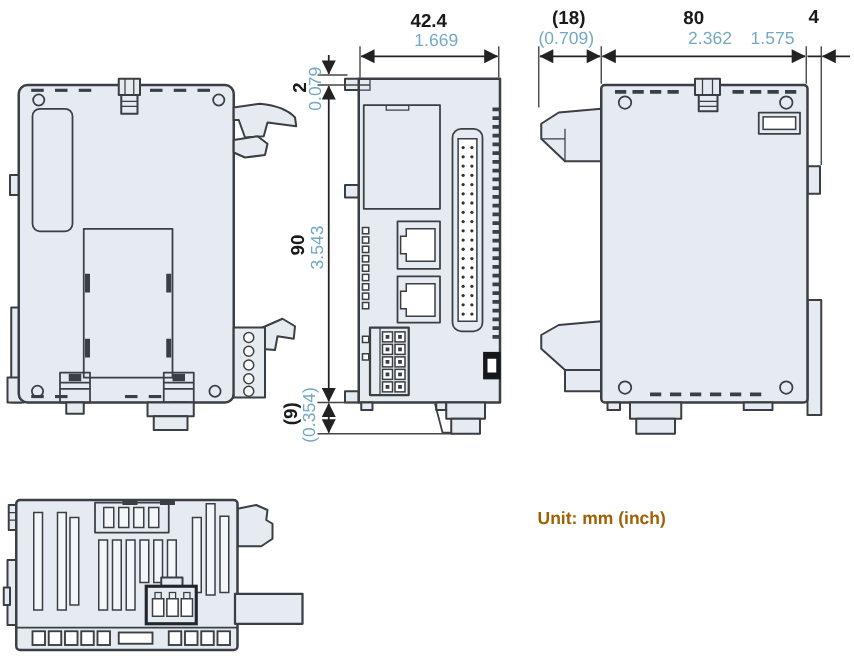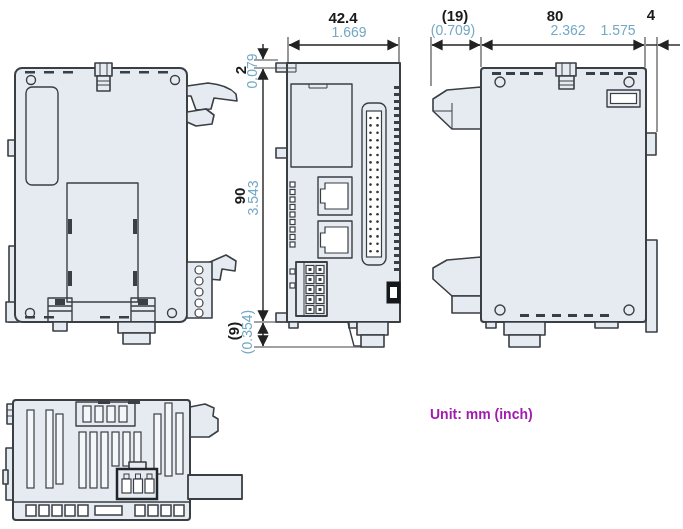--- a/index.html
+++ b/index.html
@@ -14,21 +14,21 @@
   .slot{fill:#f4f7fa;stroke:#3a3f44;stroke-width:1.2;}
   .dark{fill:#3a3f44;stroke:none;}
   .white{fill:#ffffff;stroke:#3a3f44;stroke-width:1.2;}
   .dimline{stroke:#222;stroke-width:1.4;fill:none;}
   .extline{stroke:#444;stroke-width:1.1;fill:none;}
   
   .dim{position:absolute;transform:translate(-50%,-50%);white-space:nowrap;line-height:1;}
   .dim.rot{transform:translate(-50%,-50%) rotate(-90deg);}
   .mm{color:var(--mm-text,#1a1a1a);font-weight:bold;font-size:15px;}
   .inch{color:var(--inch-text,#74a9c4);font-weight:normal;font-size:14px;}
-  .unit-note{position:absolute;left:430px;top:406px;font-weight:bold;font-size:14px;color:#a21caf;}
+  .unit-note{position:absolute;left:430px;top:406px;font-weight:bold;font-size:14px;color:#a16207;}
 </style>
 </head>
 <body>
 
 <div class="stage">
 <svg width="683" height="529" viewBox="0 0 683 529">
   <defs>
     <marker id="ah" viewBox="0 0 10 10" refX="9.5" refY="5" markerWidth="10" markerHeight="8" orient="auto-start-reverse">
       <path d="M0,0 L10,5 L0,10 Z" fill="#222"></path>
     </marker>
@@ -362,21 +362,21 @@
 
     <line x1="263" y1="44" x2="263" y2="59" class="dimline" marker-end="url(#ah)"></line>
     <line x1="263" y1="69" x2="263" y2="321" class="dimline" marker-start="url(#ah)" marker-end="url(#ah)"></line>
     <line x1="263" y1="323" x2="263" y2="346" class="dimline" marker-start="url(#ah)" marker-end="url(#ah)"></line>
   </g>
 </svg>
 
 <div class="dim mm" style="left:343px;top:17px">42.4</div>
 <div class="dim inch" style="left:349px;top:32px">1.669</div>
 
-<div class="dim mm" style="left:455px;top:15px">(19)</div>
+<div class="dim mm" style="left:455px;top:15px">(18)</div>
 <div class="dim inch" style="left:453px;top:30px">(0.709)</div>
 
 <div class="dim mm" style="left:555px;top:15px">80</div>
 <div class="dim inch" style="left:568px;top:30px">2.362</div>
 
 <div class="dim mm" style="left:651px;top:14px">4</div>
 <div class="dim inch" style="left:618px;top:30px">1.575</div>
 
 <div class="dim rot mm" style="left:240px;top:70px">2</div>
 <div class="dim rot inch" style="left:252px;top:71px">0.079</div>

